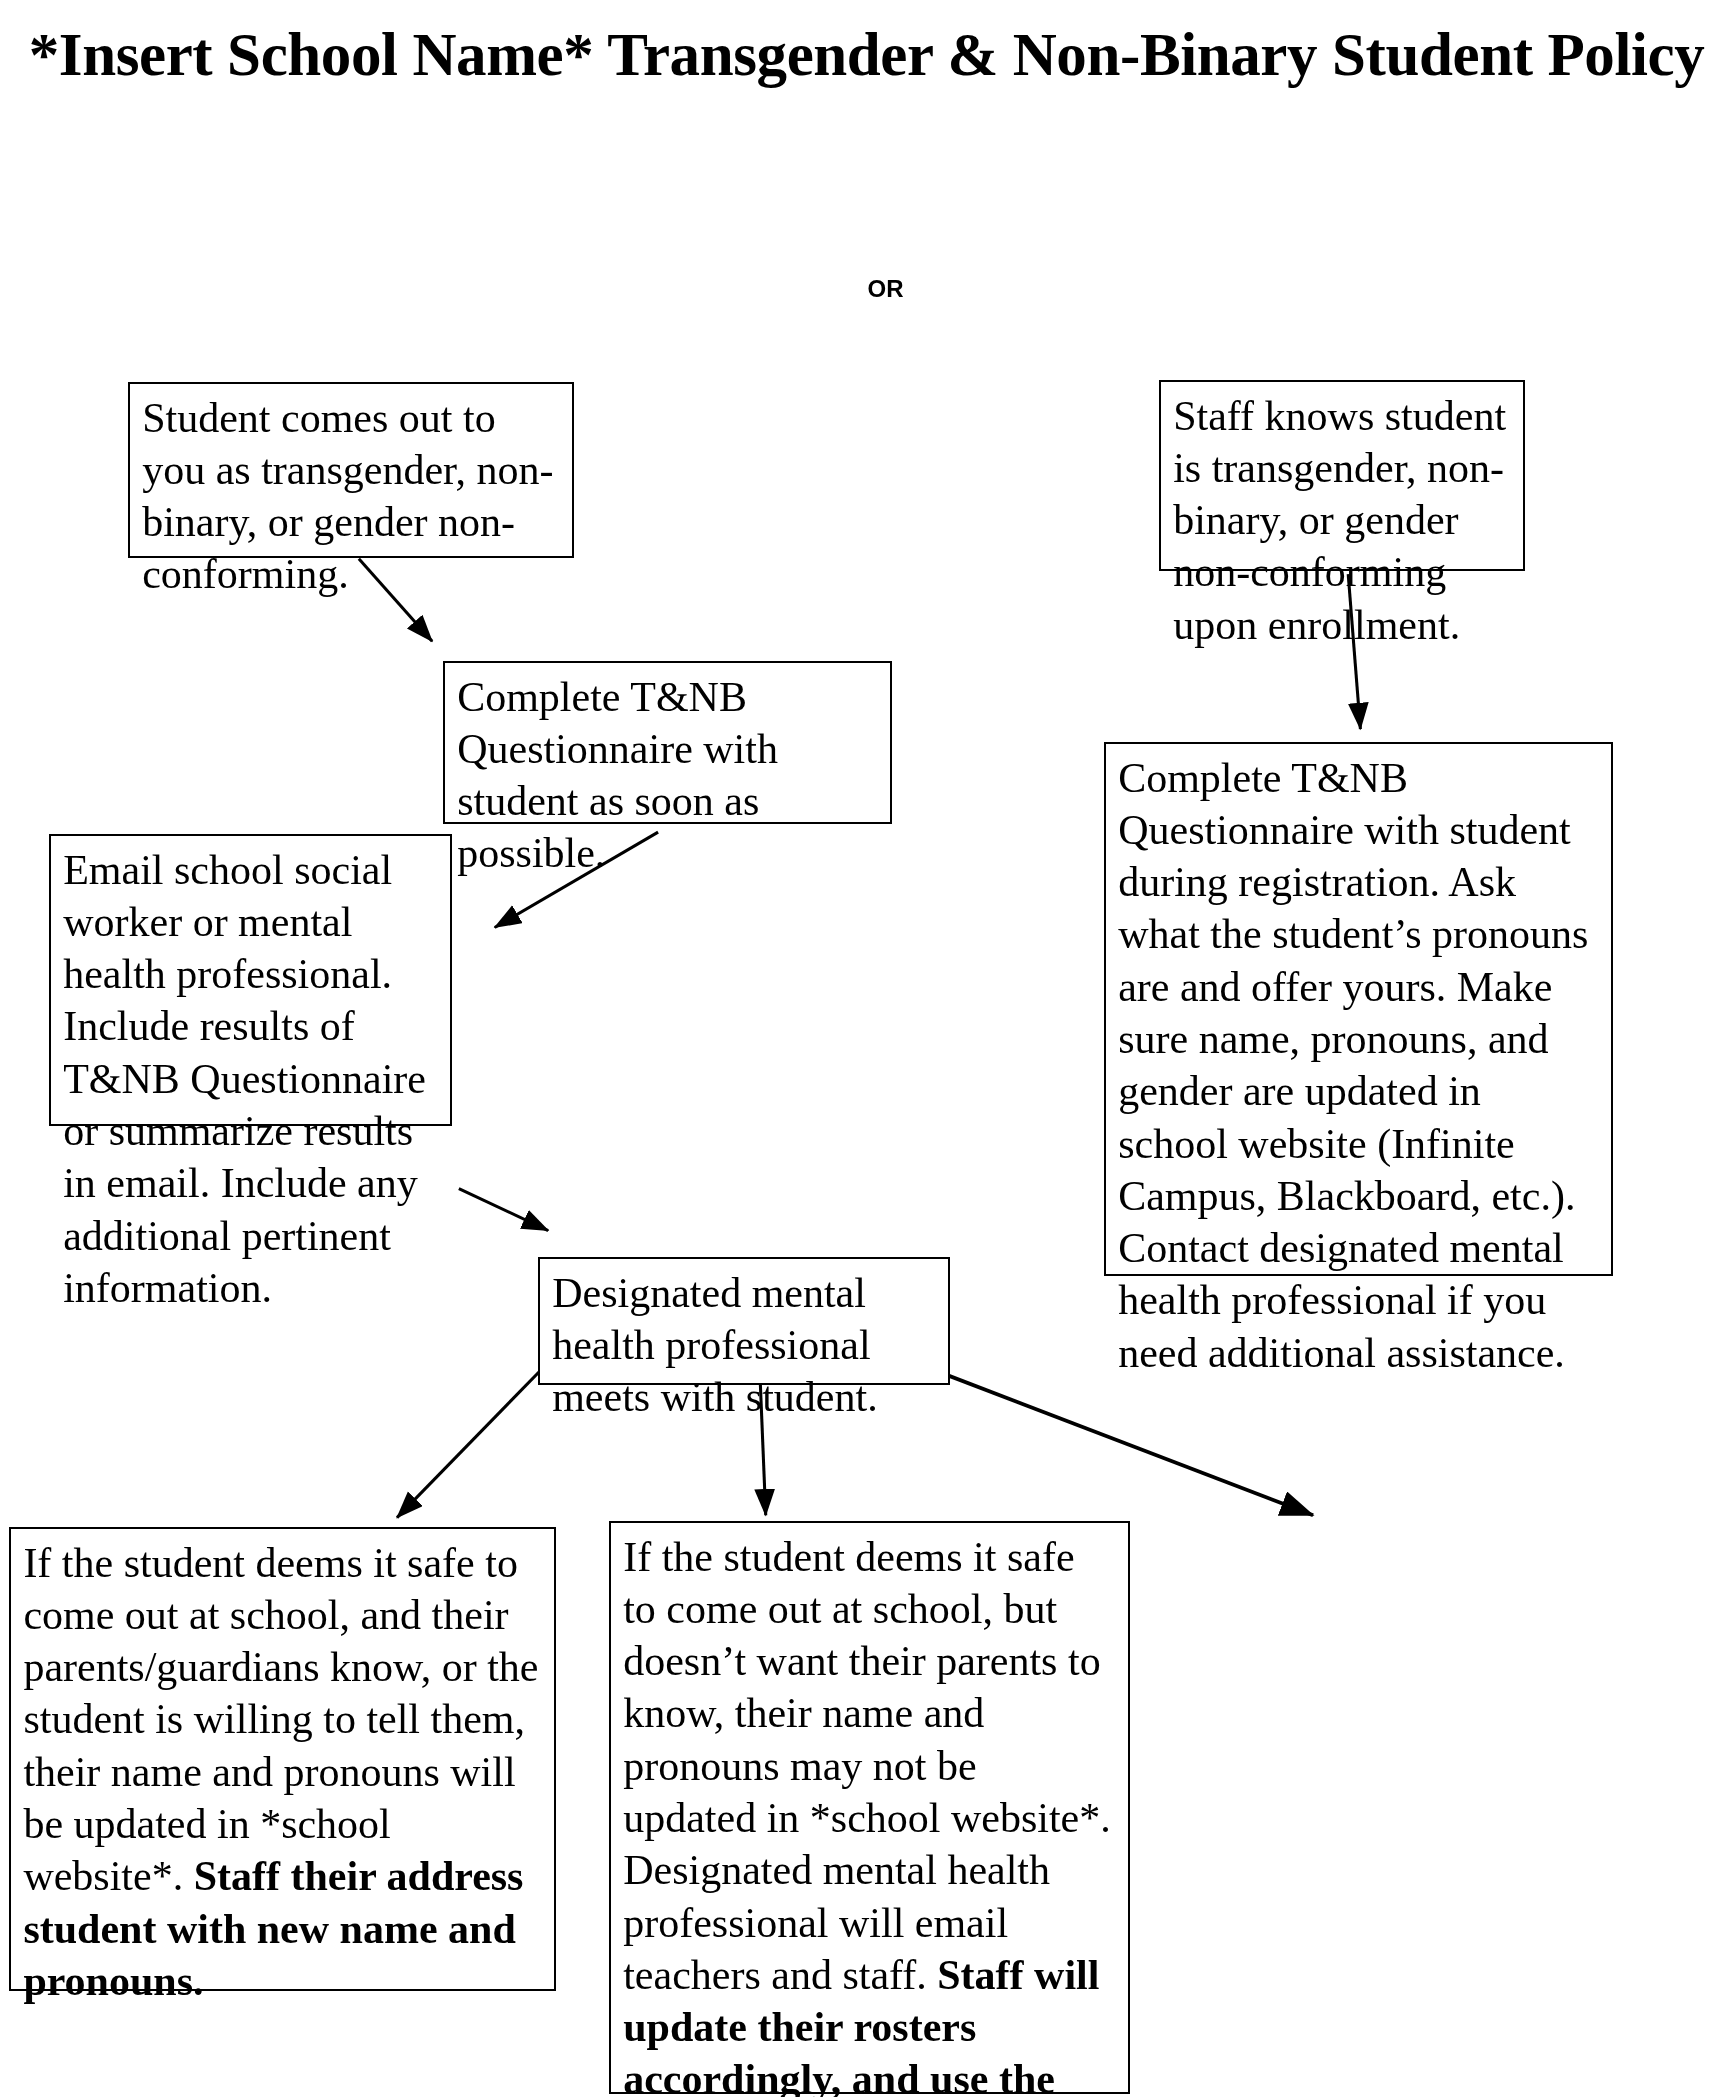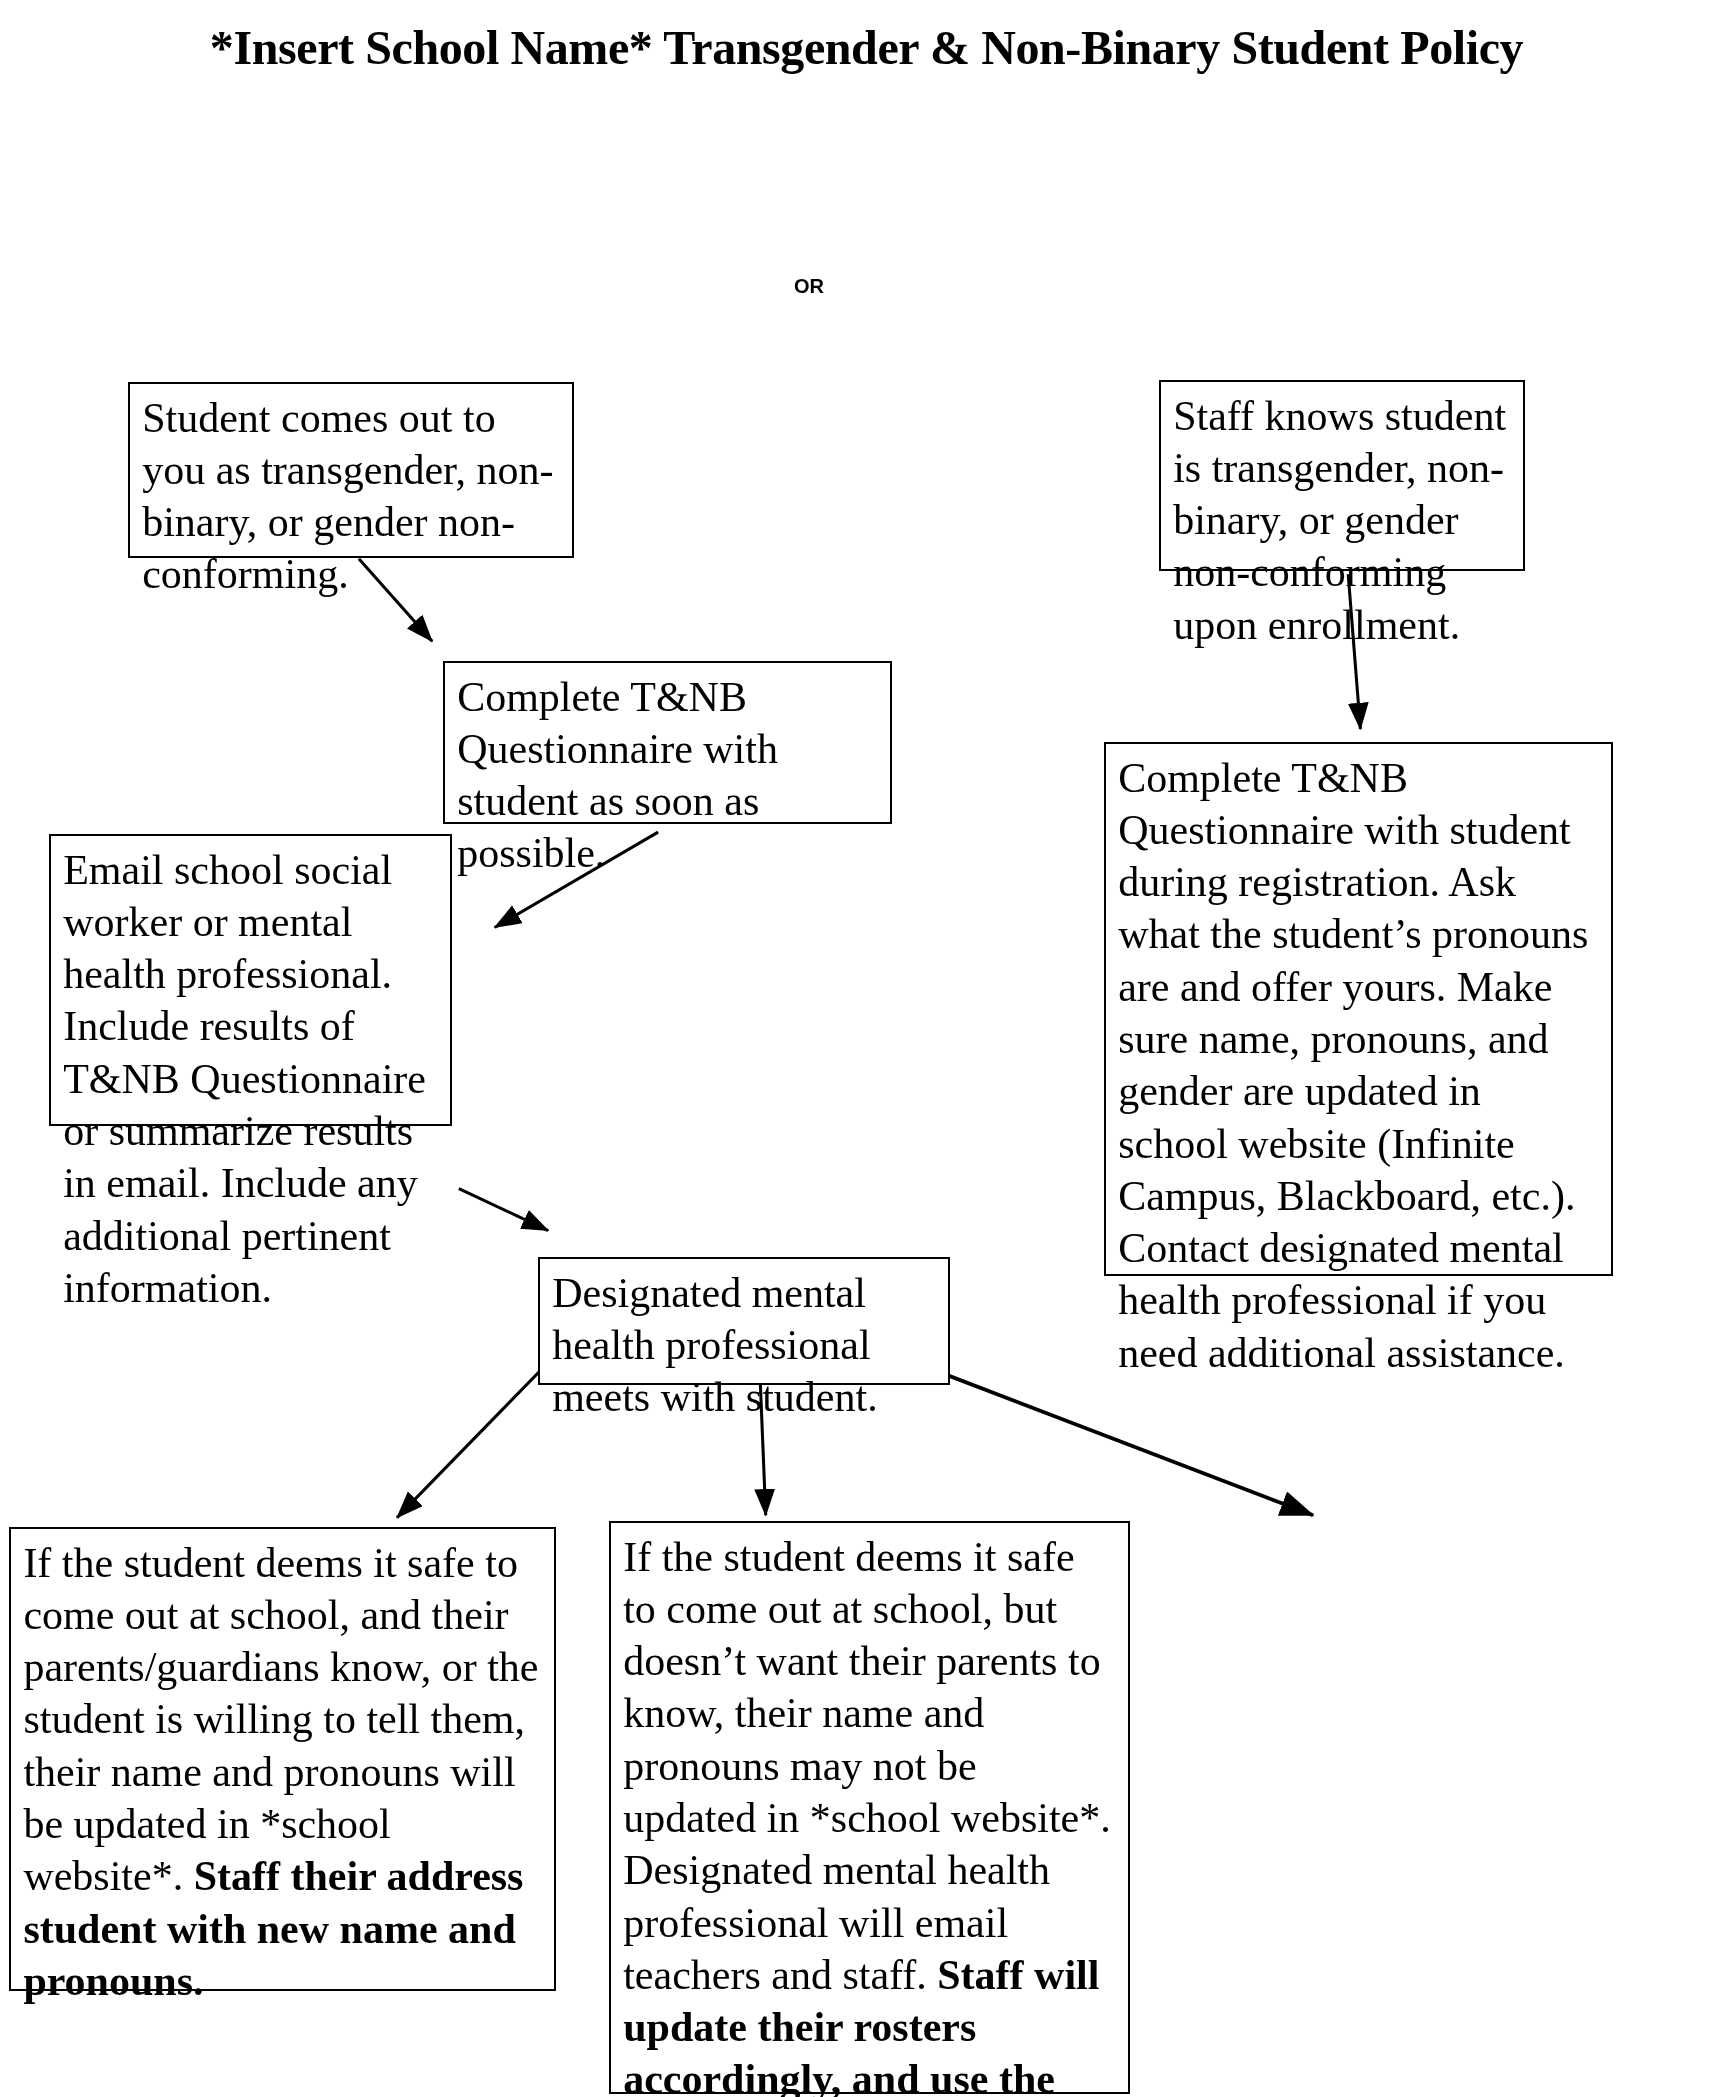--- a/index.html
+++ b/index.html
@@ -17,33 +17,33 @@
     overflow: hidden;
   }
   .title {
     position: absolute;
     left: 0;
     top: 21.4px;
     width: 1733px;
     text-align: center;
     font-family: "Liberation Serif", "DejaVu Serif", serif;
     font-weight: bold;
-    font-size: 48px;
+    font-size: 61px;
     line-height: 1.12;
     letter-spacing: -0.4px;
   }
   .or-label {
     position: absolute;
     left: 1040;
     top: 275px;
     width: 183px;
-    text-align: left;
+    text-align: center;
     font-family: "Liberation Sans", "DejaVu Sans", sans-serif;
     font-weight: bold;
-    font-size: 20px;
+    font-size: 24px;
   }
   .node {
     position: absolute;
     box-sizing: border-box;
     border: 2.3px solid #000000;
     background: #ffffff;
     font-size: 42px;
     line-height: 1.245;
     padding: 7.6px 10.7px 6.1px 12.2px;
     overflow: visible;

